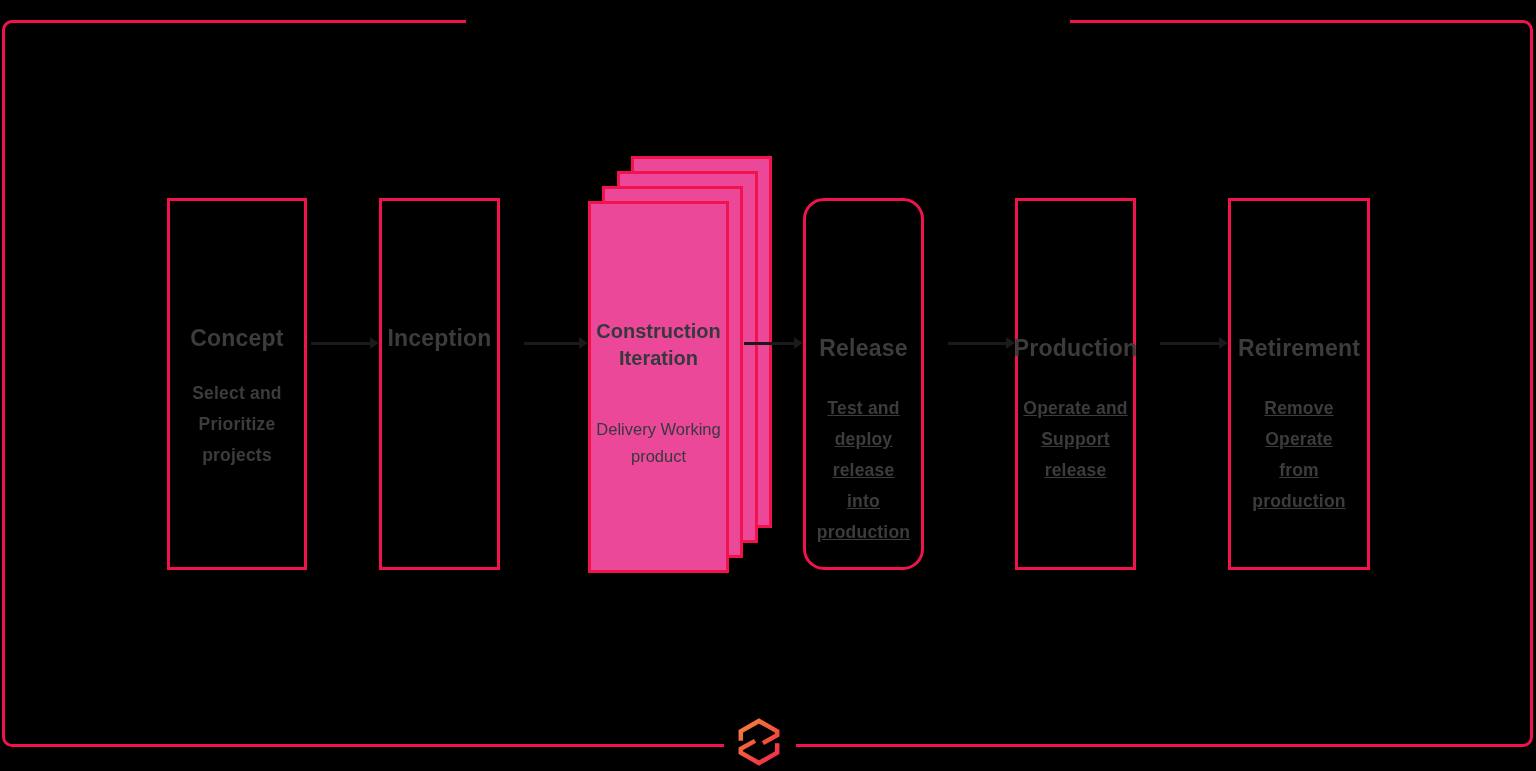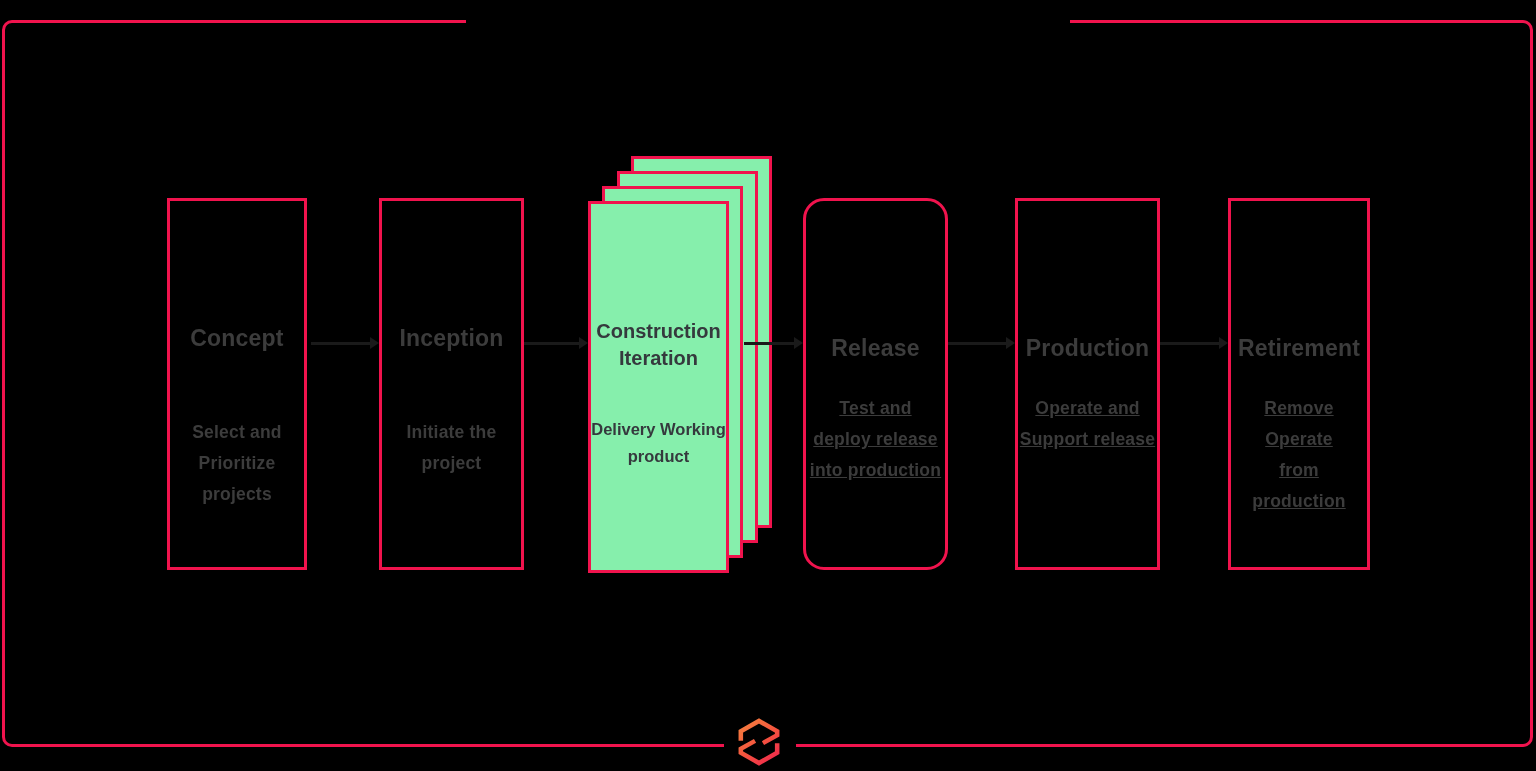--- a/index.html
+++ b/index.html
@@ -18,68 +18,68 @@
     box-sizing:border-box;
     border:3px solid #f0134d;
     border-radius:10px;
   }
   .gap-mask{position:absolute;background:#000;}
   .gap-top{left:466px;top:17px;width:604px;height:9px;}
   .gap-bottom{left:724px;top:741px;width:72px;height:10px;}
 
   
   .stage{
-    position:absolute;top:198px;height:372px;width:145px;
+    position:absolute;top:198px;height:372px;width:121px;
     box-sizing:border-box;
     border:3px solid #f0134d;
     display:flex;flex-direction:column;align-items:center;
     text-align:center;
   }
   .stage-title{
     margin-top:122px;
     font-size:23px;font-weight:700;color:#3c3c3c;
     line-height:30px;letter-spacing:.2px;
     white-space:pre-line;
   }
   .stage-desc{
-    margin-top:64px;
+    margin-top:25px;
     font-size:17.5px;font-weight:600;color:#3c3c3c;
     line-height:31px;letter-spacing:.2px;
     white-space:pre-line;
   }
   .stage.late .stage-title{margin-top:132px;}
   .stage.late .stage-desc{margin-top:30px;text-decoration:underline;}
 
   .pos-concept{left:167px;width:140px;}
   .pos-inception{left:379px;}
   .pos-release{left:803px;border-radius:21px;}
   .pos-production{left:1015px;}
   .pos-retirement{left:1228px;width:142px;}
 
   
   .card{
     position:absolute;width:141px;height:372px;
-    box-sizing:border-box;background:#86efac;
+    box-sizing:border-box;background:#ec4899;
     border:3px solid #f0134d;
   }
   .card-4{left:631px;top:156px;z-index:10;}
   .card-3{left:617px;top:171px;z-index:11;}
   .card-2{left:602px;top:186px;z-index:12;}
   .card-front{
     left:588px;top:201px;z-index:13;
     display:flex;flex-direction:column;align-items:center;text-align:center;
   }
   .card-title{
     margin-top:114px;
     font-size:20px;font-weight:700;color:#35393d;
     line-height:27px;white-space:pre-line;
   }
   .card-desc{
     margin-top:44px;
-    font-size:16.5px;font-weight:700;color:#35393d;
+    font-size:16.5px;font-weight:400;color:#35393d;
     line-height:27px;white-space:pre-line;
   }
 
   
   .connector{
     position:absolute;top:342px;height:3px;background:#1a1a1a;
   }
   .connector::after{
     content:"";position:absolute;right:-8px;top:-5px;
     border-left:9px solid #1a1a1a;
@@ -105,22 +105,20 @@
 
   <div class="stage pos-concept">
     <div class="stage-title">Concept</div>
     <div class="stage-desc">Select and
 Prioritize
 projects</div>
   </div>
 
   <div class="stage pos-inception">
     <div class="stage-title">Inception</div>
-    <div class="stage-desc">Initiate the
-project</div>
   </div>
 
   <div class="card card-4"></div>
   <div class="card card-3"></div>
   <div class="card card-2"></div>
   <div class="card card-front">
     <div class="card-title">Construction
 Iteration</div>
     <div class="card-desc">Delivery Working
 product</div>

